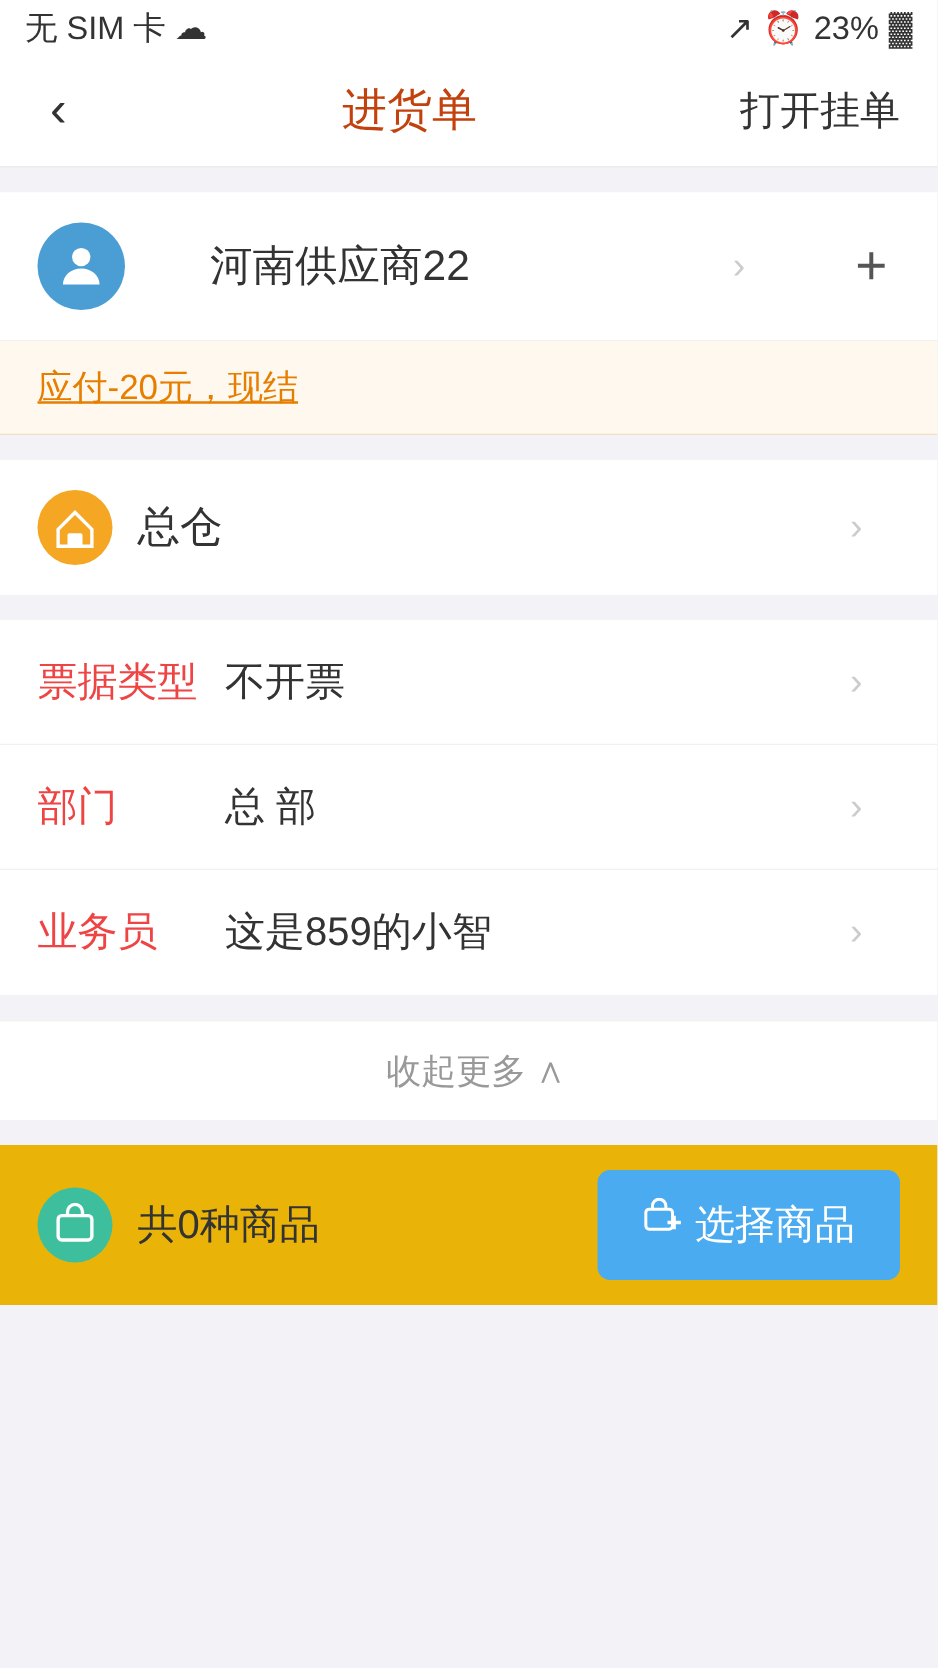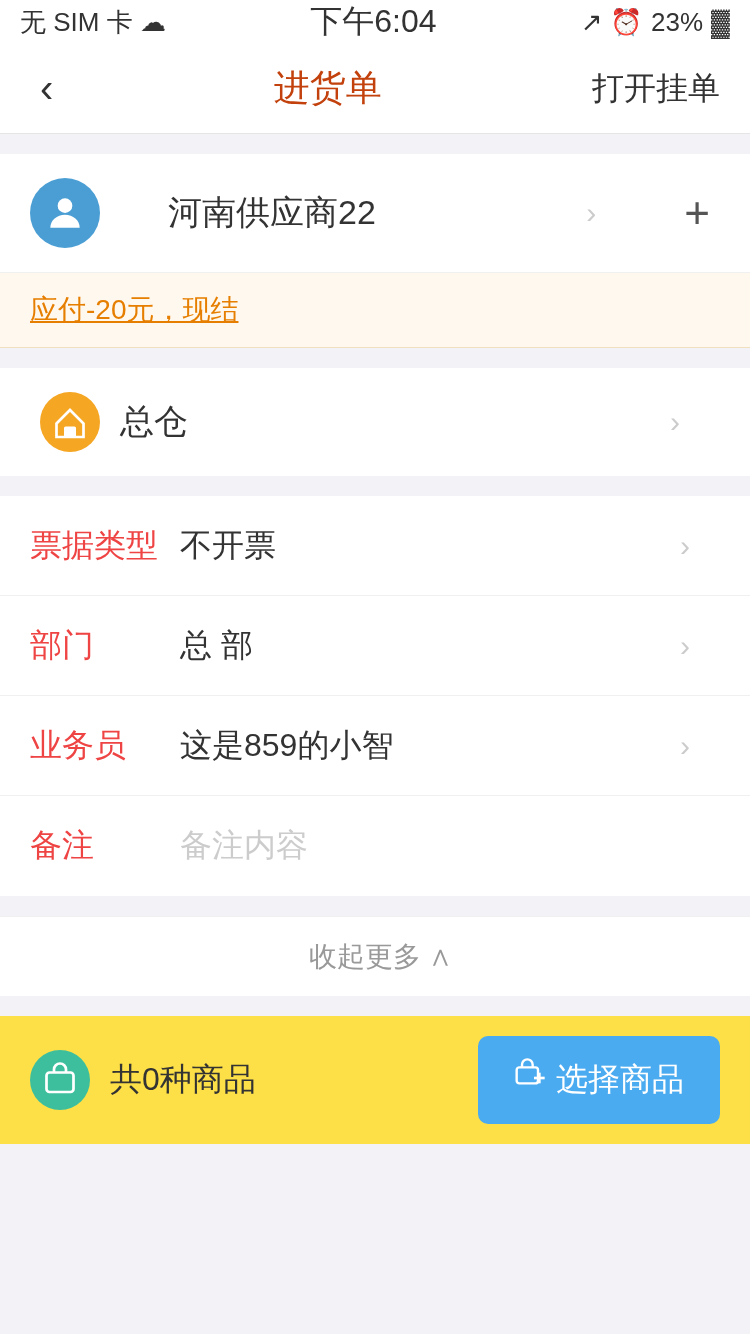--- a/index.html
+++ b/index.html
@@ -118,21 +118,21 @@
       font-size: 28px;
       color: #e67e00;
       border-bottom: 1px solid #f0e0c0;
       text-decoration: underline;
     }
 
     
     .warehouse-row {
       display: flex;
       align-items: center;
-      padding: 24px 40px;
+      padding: 24px 30px;
       background: #fff;
     }
     .warehouse-icon-wrap {
       width: 60px;
       height: 60px;
       border-radius: 50%;
       background: #f5a623;
       display: flex;
       align-items: center;
       justify-content: center;
@@ -190,21 +190,21 @@
     }
     .collapse-text {
       font-size: 28px;
       color: #999;
     }
 
     
     .bottom-bar {
       display: flex;
       align-items: center;
-      background: #fde047;
+      background: #eab308;
       padding: 20px 30px;
       margin-top: 20px;
     }
     .product-icon-wrap {
       width: 60px;
       height: 60px;
       border-radius: 50%;
       background: #3dbf9e;
       display: flex;
       align-items: center;
@@ -237,21 +237,20 @@
       height: 300px;
     }
   </style>
 </head>
 <body>
 
 <div class="status-bar">
   <div class="status-left">
     <span>无 SIM 卡 ☁</span>
   </div>
-  <div class="status-center">下午6:04</div>
   <div class="status-right">
     <span>↗</span>
     <span>⏰</span>
     <span>23%</span>
     <span>▓</span>
   </div>
 </div>
 
 <div class="nav-bar">
   <span class="nav-back">‹</span>
@@ -307,24 +306,20 @@
     <span class="form-value">总 部</span>
     <span class="chevron-right">›</span>
   </div>
 
   <div class="form-row">
     <span class="form-label">业务员</span>
     <span class="form-value">这是859的小智</span>
     <span class="chevron-right">›</span>
   </div>
 
-  <div class="form-row">
-    <span class="form-label">备注</span>
-    <span class="form-placeholder">备注内容</span>
-  </div>
 
 </div>
 
 <div class="collapse-row">
   <span class="collapse-text">收起更多 ∧</span>
 </div>
 
 <div class="bottom-bar">
   <div class="product-icon-wrap">
     <svg width="36" height="36" viewBox="0 0 24 24">

